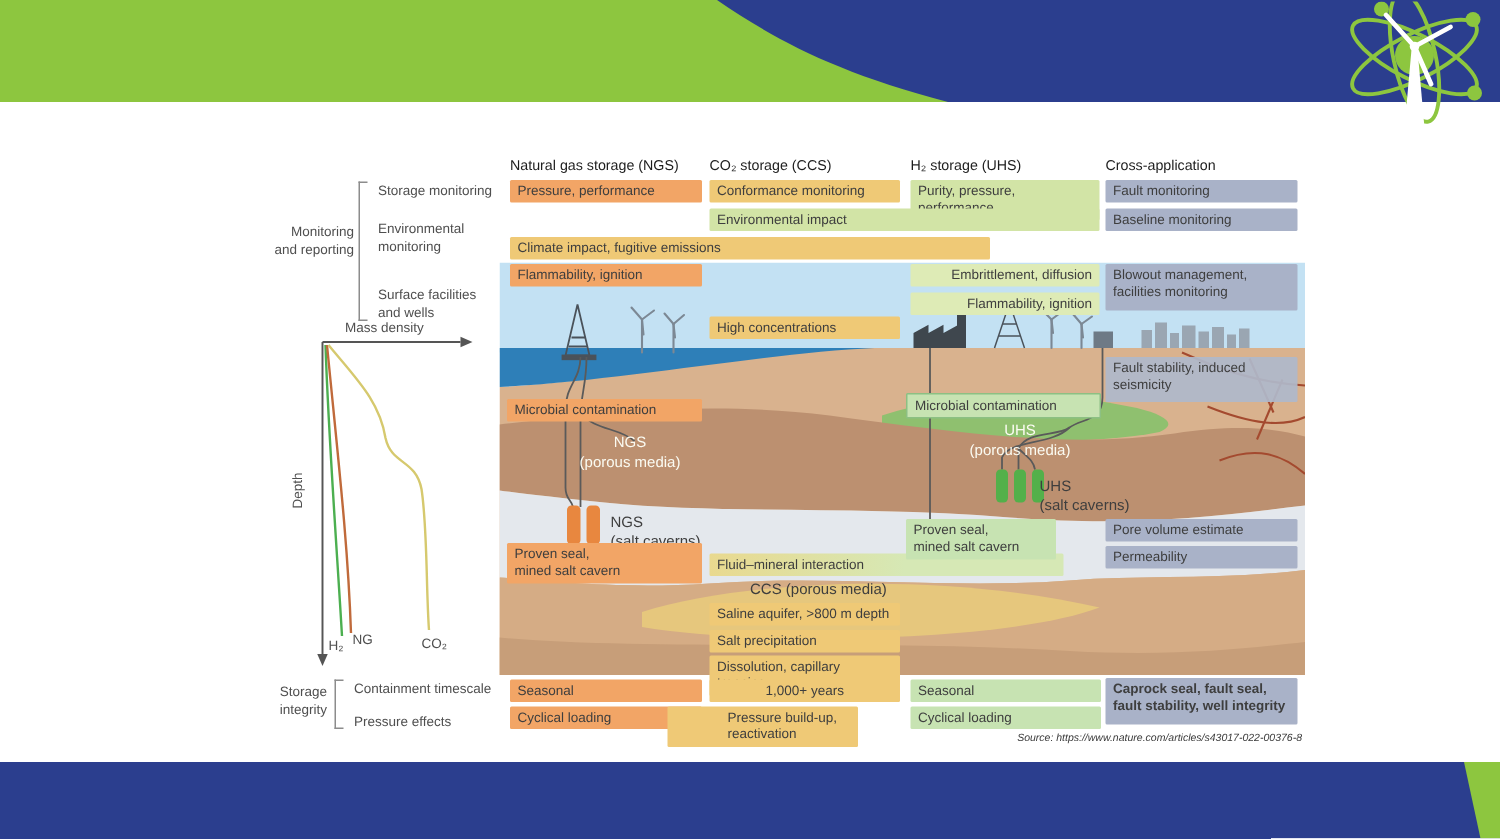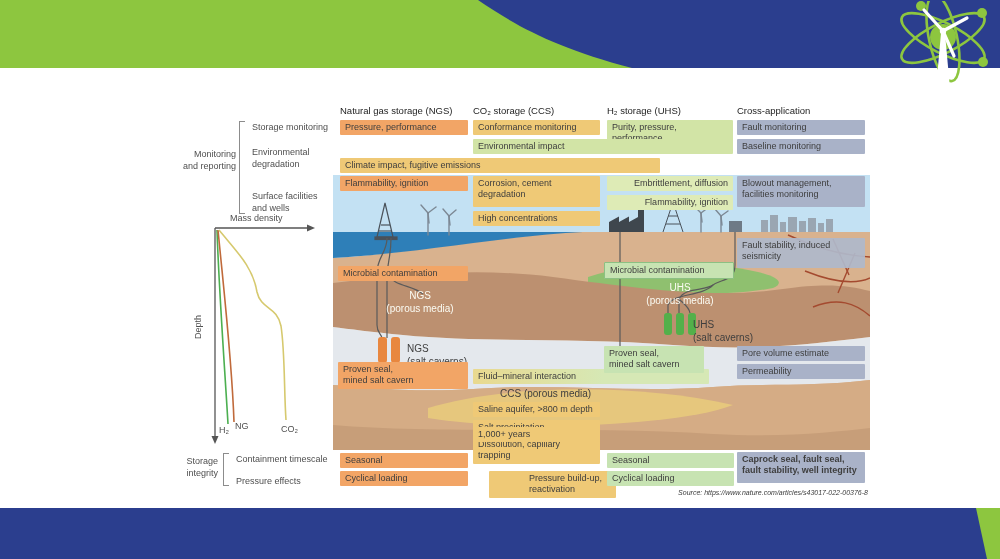--- a/index.html
+++ b/index.html
@@ -74,21 +74,21 @@
     <rect x="0" y="0" width="1000" height="51" fill="#2B3E8E"></rect>
     <polygon points="976,0 1000,0 1000,51 987,51" fill="#8DC63F"></polygon>
   </svg>
 
 
   <div class="lbl right" style="left:156px; top:149px; width:80px;">Monitoring
 and reporting</div>
   <div class="bracket" style="left:239px; top:121px; height:93px;"></div>
   <div class="lbl" style="left:252px; top:122px;">Storage monitoring</div>
   <div class="lbl" style="left:252px; top:147px;">Environmental
-degradation</div>
+monitoring</div>
   <div class="lbl" style="left:252px; top:191px;">Surface facilities
 and wells</div>
 
   <div class="lbl" style="left:230px; top:213px;">Mass density</div>
   <div class="depthlbl">Depth</div>
 
   <svg class="chart" width="115" height="228" viewBox="0 0 115 228">
     <g stroke="#555" stroke-width="1.3" fill="none">
       <line x1="10" y1="6" x2="10" y2="214"></line>
       <line x1="10" y1="6" x2="102" y2="6"></line>
@@ -203,22 +203,20 @@
   <div class="box yellow" style="left:473px; top:120px; width:127px;">Conformance monitoring</div>
   <div class="box midgrn" style="left:607px; top:120px; width:126px;">Purity, pressure, performance</div>
   <div class="box gray" style="left:737px; top:120px; width:128px;">Fault monitoring</div>
 
   <div class="box midgrn" style="left:473px; top:139px; width:260px;">Environmental impact</div>
   <div class="box gray" style="left:737px; top:139px; width:128px;">Baseline monitoring</div>
 
   <div class="box yellow" style="left:340px; top:158px; width:320px;">Climate impact, fugitive emissions</div>
 
   <div class="box orange" style="left:340px; top:176px; width:128px;">Flammability, ignition</div>
-  <div class="box yellow" style="left:473px; top:176px; width:127px; height:31px;">Corrosion, cement
-degradation</div>
   <div class="box palegrn" style="left:607px; top:176px; width:126px;">Embrittlement, diffusion</div>
   <div class="box gray" style="left:737px; top:176px; width:128px; height:31px;">Blowout management,
 facilities monitoring</div>
   <div class="box palegrn" style="left:607px; top:195px; width:126px;">Flammability, ignition</div>
   <div class="box yellow" style="left:473px; top:211px; width:127px;">High concentrations</div>
 
   <div class="box orange" style="left:338px; top:266px; width:130px;">Microbial contamination</div>
   <div class="maplbl white" style="left:375px; top:289px; width:90px; text-align:center;">NGS
 (porous media)</div>
   <div class="maplbl dark" style="left:407px; top:342px;">NGS
@@ -239,23 +237,23 @@
 (salt caverns)</div>
   <div class="box green" style="left:604px; top:346px; width:100px; height:27px;">Proven seal,
 mined salt cavern</div>
 
   <div class="box grayt" style="left:737px; top:238px; width:128px; height:30px;">Fault stability, induced
 seismicity</div>
   <div class="box gray" style="left:737px; top:346px; width:128px;">Pore volume estimate</div>
   <div class="box gray" style="left:737px; top:364px; width:128px;">Permeability</div>
 
   <div class="box orange" style="left:340px; top:453px; width:128px;">Seasonal</div>
-  <div class="box yellow" style="left:473px; top:427px; width:127px;">1,000+ years</div>
+  <div class="box yellow" style="left:473px; top:453px; width:127px;text-align:center;">1,000+ years</div>
   <div class="box green" style="left:607px; top:453px; width:127px;">Seasonal</div>
   <div class="box orange" style="left:340px; top:471px; width:128px;">Cyclical loading</div>
-  <div class="box yellow" style="left:489px; top:471px; width:127px;padding-left:40px;">Pressure build-up, reactivation</div>
+  <div class="box yellow" style="left:445px; top:471px; width:127px;padding-left:40px;">Pressure build-up, reactivation</div>
   <div class="box green" style="left:607px; top:471px; width:127px;">Cyclical loading</div>
   <div class="box gray" style="left:737px; top:452px; width:128px; height:31px;font-weight:bold;">Caprock seal, fault seal,
 fault stability, well integrity</div>
 
   <div class="source">Source: https://www.nature.com/articles/s43017-022-00376-8</div>
 
 </div>
 
 </body></html>

